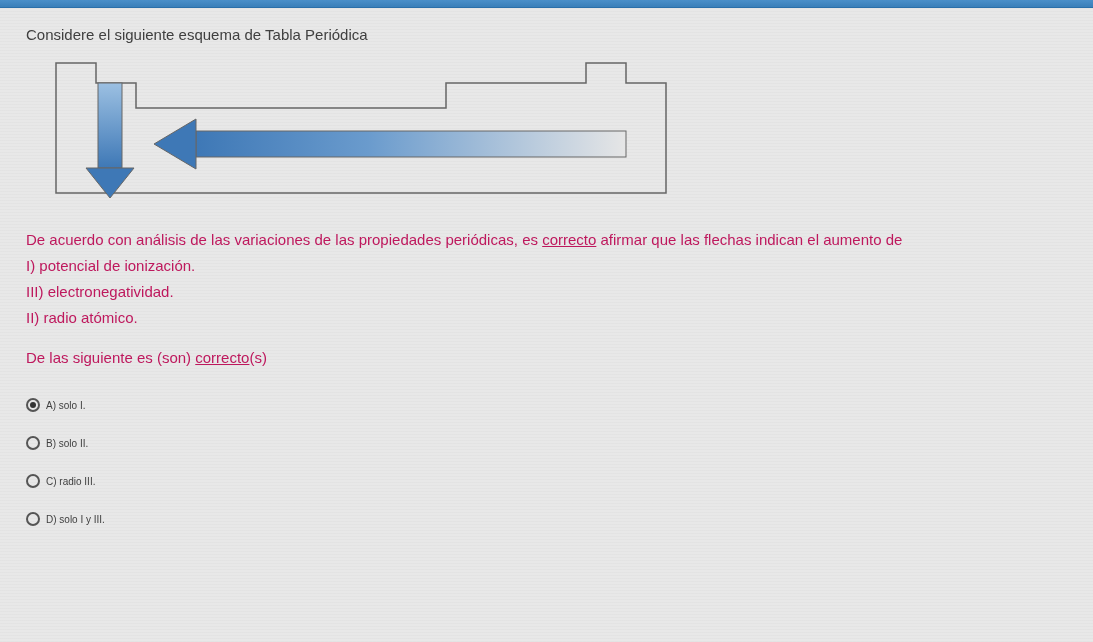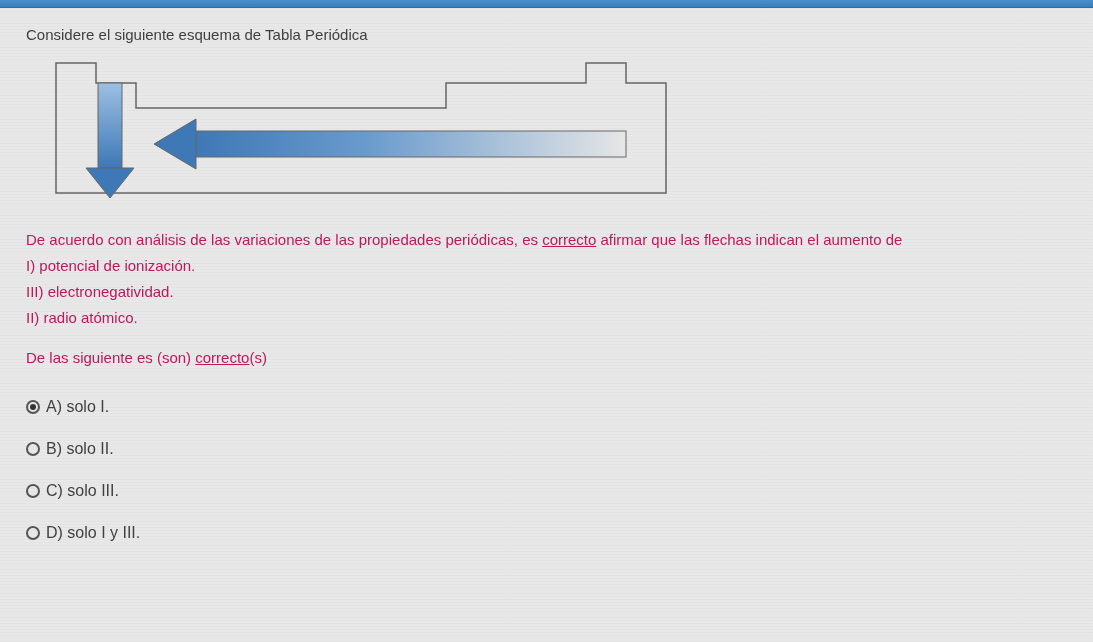--- a/index.html
+++ b/index.html
@@ -58,21 +58,21 @@
   }
   .radio.checked::after {
     content: "";
     width: 6px;
     height: 6px;
     background: #333;
     border-radius: 50%;
   }
   .option-label {
     color: #404040;
-    font-size: 16px;
+    font-size: 10px;
   }
 </style>
 </head>
 <body>
 
 <div class="top-bar"></div>
 
 <div class="content">
 
   <div class="q-title">Considere el siguiente esquema de Tabla Periódica</div>
@@ -141,21 +141,21 @@
     <div class="option">
       <span class="radio checked"></span>
       <span class="option-label">A) solo I.</span>
     </div>
     <div class="option">
       <span class="radio"></span>
       <span class="option-label">B) solo II.</span>
     </div>
     <div class="option">
       <span class="radio"></span>
-      <span class="option-label">C) solo III.</span>
+      <span class="option-label">C) radio III.</span>
     </div>
     <div class="option">
       <span class="radio"></span>
       <span class="option-label">D) solo I y III.</span>
     </div>
   </div>
 
 </div>
 
 </body></html>

